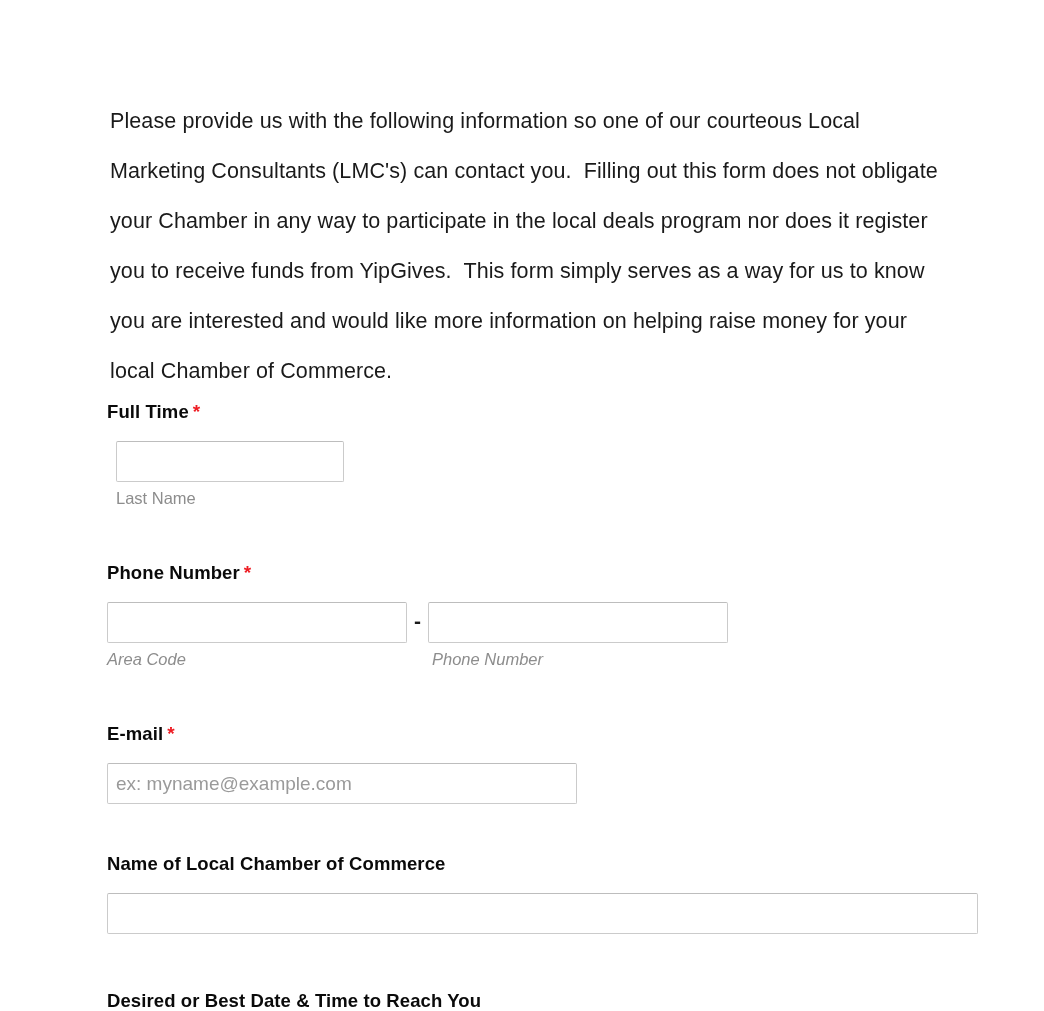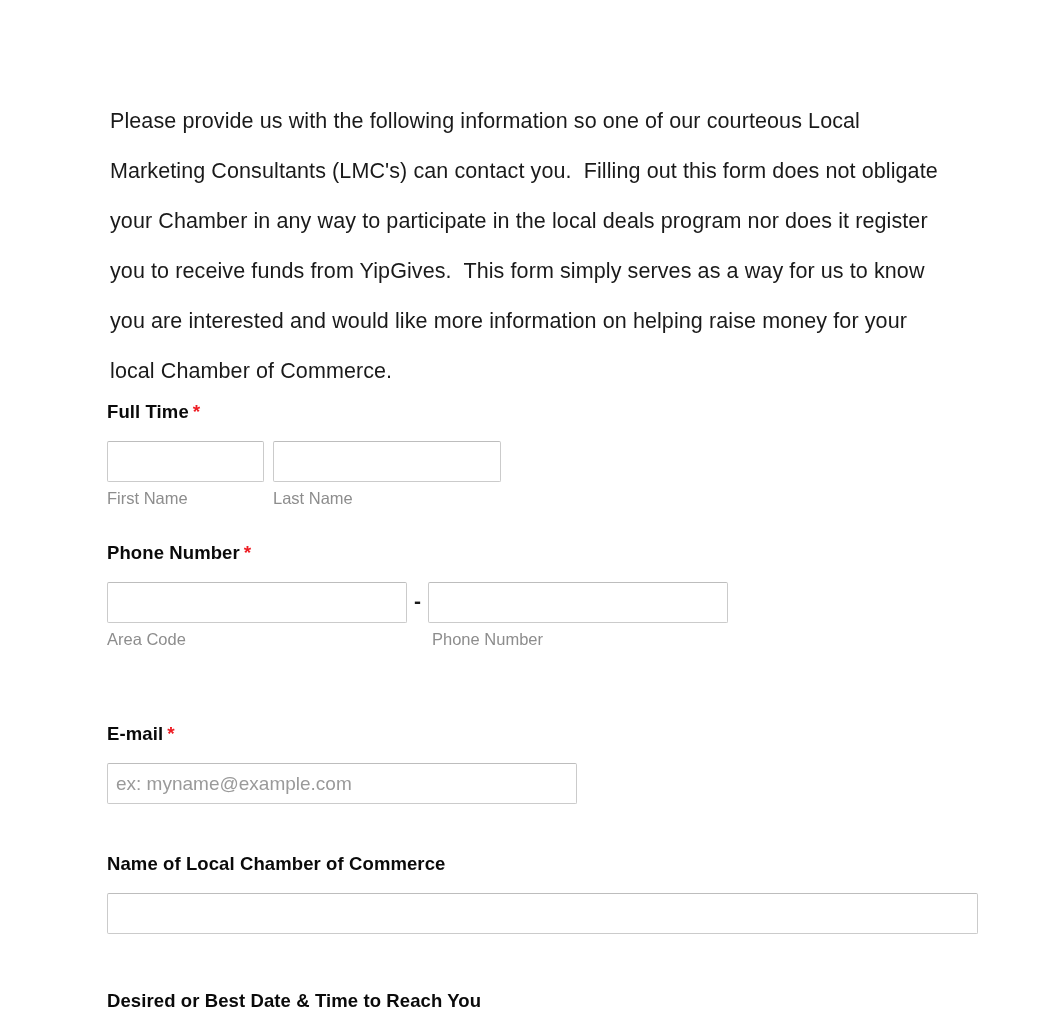--- a/index.html
+++ b/index.html
@@ -100,40 +100,41 @@
     font-size: 21px;
     font-weight: bold;
     color: #1a1a1a;
     line-height: 38px;
     padding: 0 7px;
     user-select: none;
   }
 
   
   #field-fullname { top: 400px; }
-  #field-phone    { top: 541px; }
+  #field-phone    { top: 561px; }
   #field-email    { top: 722px; }
   #field-chamber  { top: 852px; }
   #field-datetime { top: 989px; }
 
   .w-first   { width: 157px; }
   .w-last    { width: 228px; }
   .w-area    { width: 300px; }
   .w-phone   { width: 300px; }
   .w-email   { width: 470px; }
   .w-chamber { width: 871px; }
 
   .gap-name { width: 9px; }
 
   
   .phone-sublabels {
     position: relative;
     margin-top: 6px;
     height: 20px;
     width: 625px;
+    font-style: italic;
   }
   .phone-sublabels span {
     position: absolute;
     top: 0;
     font-size: 16.5px;
     color: #8d8d8d;
     line-height: 20px;
     white-space: nowrap;
   }
   .phone-sublabels .sl-area  { left: 0px; }
@@ -144,24 +145,20 @@
 
 <div class="page">
 
   <p class="intro">Please provide us with the following information so one of our courteous Local Marketing Consultants (LMC's) can contact you.  Filling out this form does not obligate your Chamber in any way to participate in the local deals program nor does it register you to receive funds from YipGives.  This form simply serves as a way for us to know you are interested and would like more information on helping raise money for your local Chamber of Commerce.</p>
 
   <div class="field" id="field-fullname">
     <div class="field-label">
       <span>Full Time</span><span class="req">*</span>
     </div>
     <div class="inputs-row">
-      <div class="input-col">
-        <input class="tinput w-first" type="text" placeholder="" style="">
-        <div class="sublabel">First Name</div>
-      </div>
       <div class="gap-name"></div>
       <div class="input-col">
         <input class="tinput w-last" type="text" placeholder="" style="">
         <div class="sublabel">Last Name</div>
       </div>
     </div>
   </div>
 
   <div class="field" id="field-phone">
     <div class="field-label">

